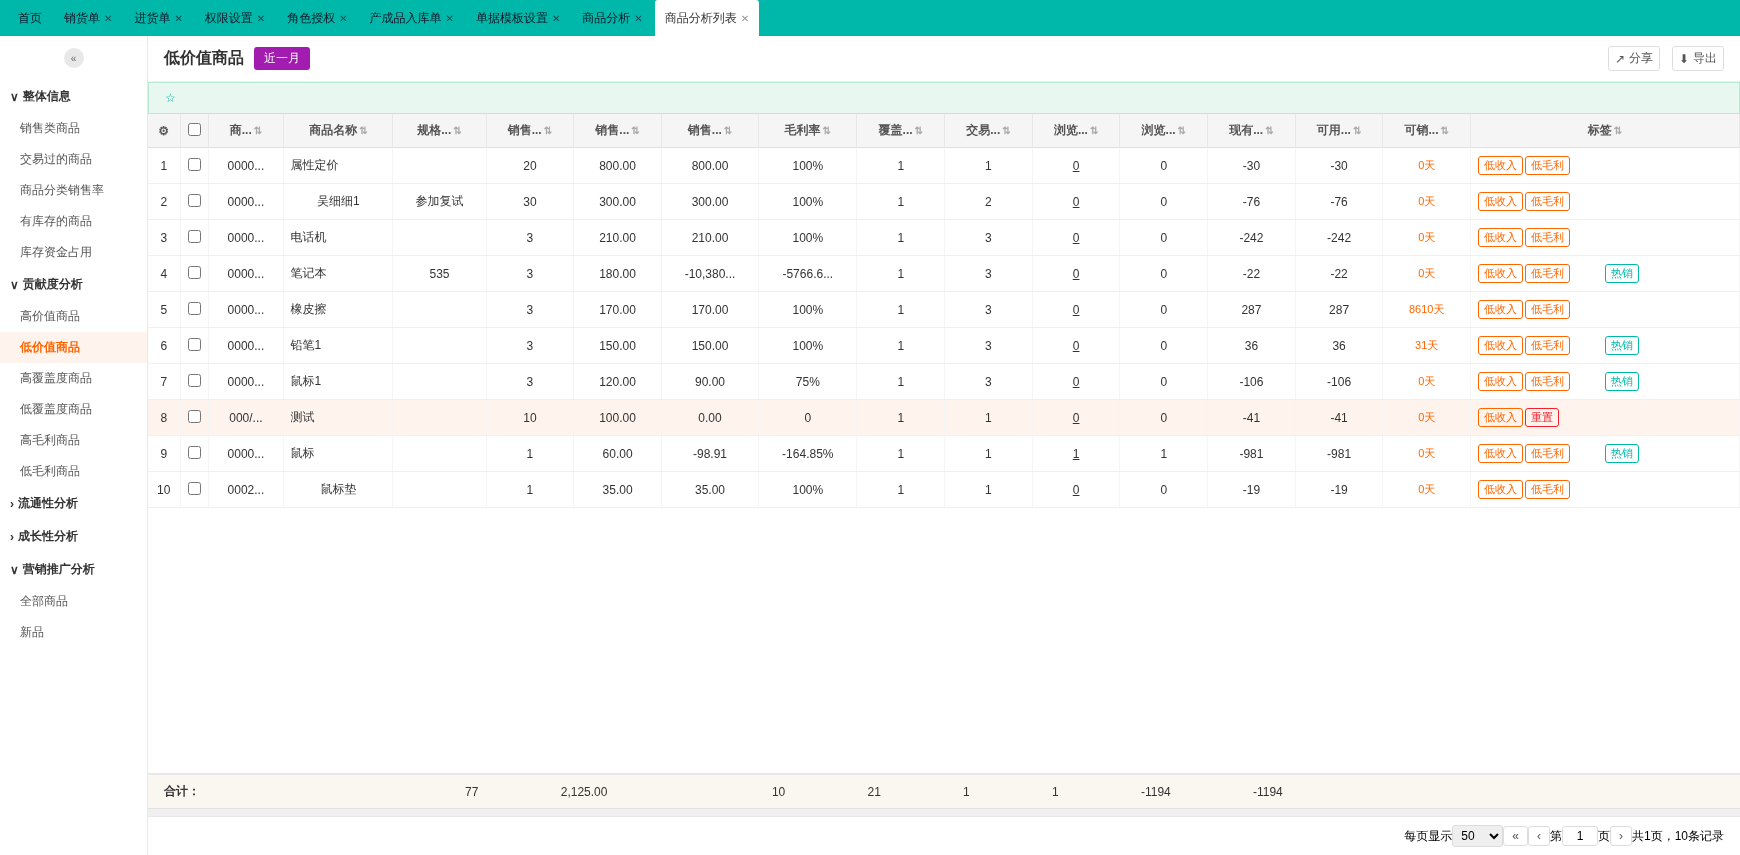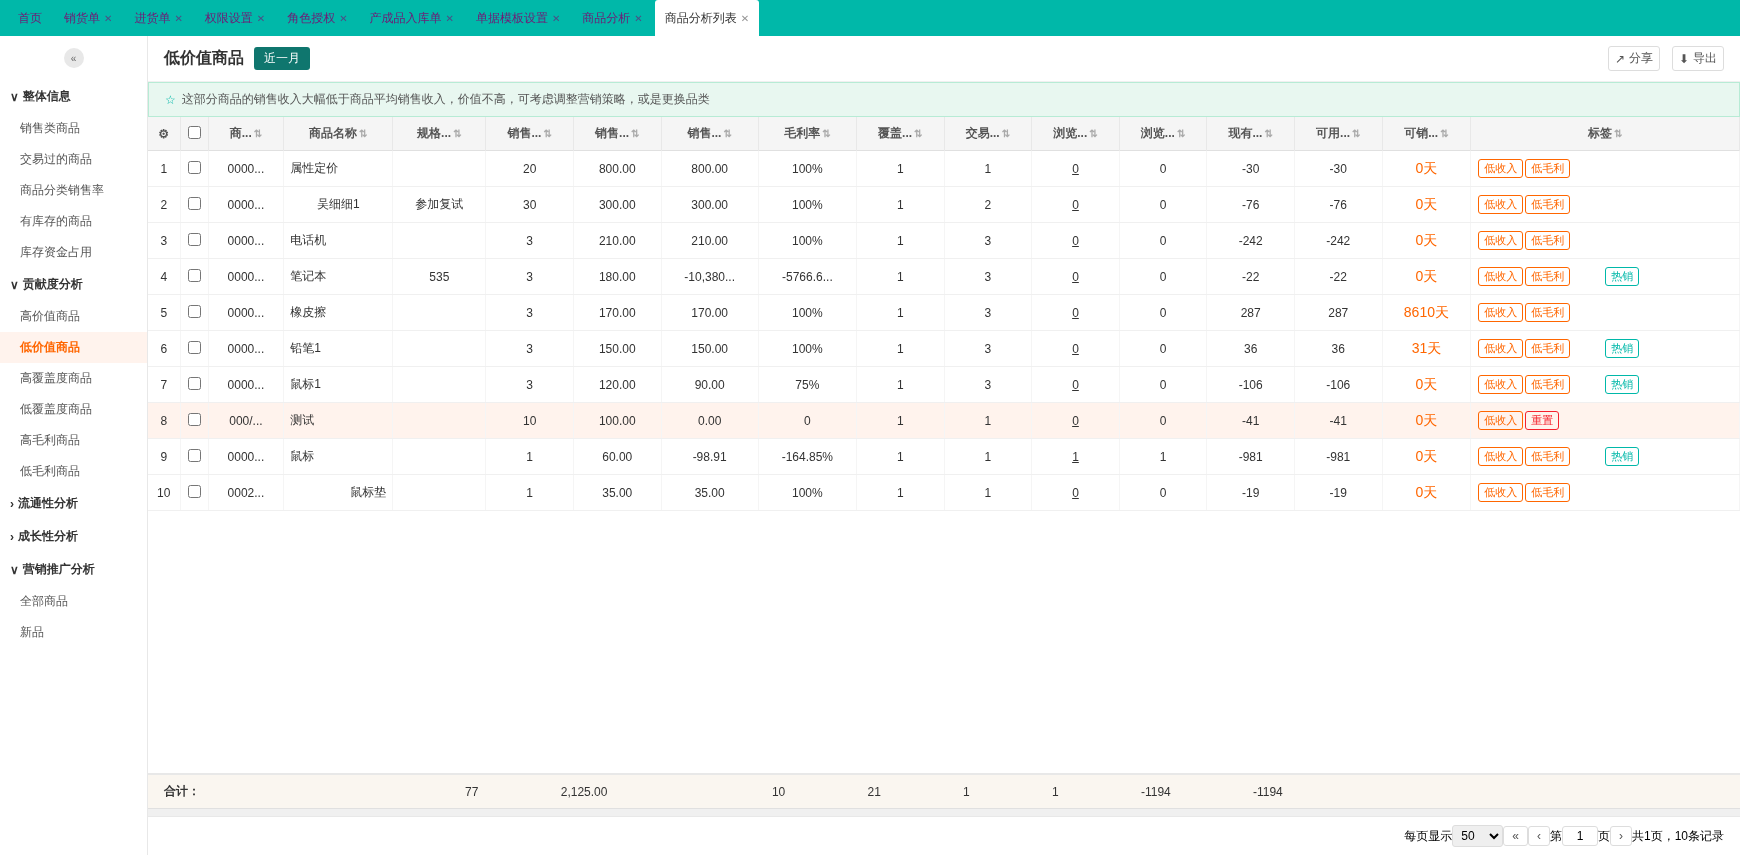--- a/index.html
+++ b/index.html
@@ -9,21 +9,21 @@
     .top-nav {
       background: #00b8a9;
       height: 36px;
       display: flex;
       align-items: center;
       padding: 0 8px;
       gap: 2px;
       flex-shrink: 0;
     }
     .nav-item {
-      color: #701a75;
+      color: #0f172a;
       padding: 4px 10px;
       cursor: pointer;
       border-radius: 3px 3px 0 0;
       white-space: nowrap;
       display: flex;
       align-items: center;
       gap: 4px;
       height: 36px;
     }
     .nav-item.active { background: #fff; color: #333; }
@@ -91,21 +91,21 @@
       gap: 10px;
       border-bottom: 1px solid #f0f0f0;
       flex-shrink: 0;
     }
     .page-title {
       font-size: 16px;
       font-weight: bold;
       color: #333;
     }
     .time-filter-btn {
-      background: #0f766e;
+      background: #a21caf;
       color: #fff;
       border: none;
       padding: 3px 10px;
       border-radius: 3px;
       cursor: pointer;
       font-size: 12px;
     }
     .search-box {
       display: flex;
       align-items: center;
@@ -188,21 +188,21 @@
     .tag {
       display: inline-block;
       padding: 1px 5px;
       border-radius: 3px;
       font-size: 11px;
       margin: 1px;
     }
     .tag-orange { color: #ff6600; border: 1px solid #ff6600; }
     .tag-green { color: #00b8a9; border: 1px solid #00b8a9; margin-left: 34px; }
     .tag-red { color: #f5222d; border: 1px solid #f5222d; }
-    .days-orange { color: #ff6600; font-size: 14px; }
+    .days-orange { color: #ff6600; font-size: 11px; }
     .underline { text-decoration: underline; color: #333; }
 
     
     .table-footer {
       background: #faf6f0;
       border-top: 2px solid #e8e8e8;
       display: flex;
       align-items: center;
       padding: 8px 16px;
       flex-shrink: 0;
@@ -351,21 +351,20 @@
           </button>
           <button class="action-btn">
             <span>⬇</span>
             <span>导出</span>
           </button>
         </div>
       </div>
 
       <div class="alert-bar">
         <span style="color:#00b8a9;">☆</span>
-        <span>这部分商品的销售收入大幅低于商品平均销售收入，价值不高，可考虑调整营销策略，或是更换品类</span>
       </div>
 
       <div class="table-container">
         <table>
           <thead>
             <tr>
               <th style="width:32px;">⚙</th>
               <th style="width:28px;"><input type="checkbox" style=""></th>
               <th>商...<span class="sort-icon">⇅</span></th>
               <th>商品名称<span class="sort-icon">⇅</span></th>
@@ -553,21 +552,21 @@
                 <td>1</td>
                 <td>-981</td>
                 <td>-981</td>
                 <td><span class="days-orange">0天</span></td>
                 <td style="text-align: left;"><span class="tag tag-orange">低收入</span><span class="tag tag-orange">低毛利</span><span class="tag tag-green">热销</span></td>
               </tr>
               <tr>
                 <td>10</td>
                 <td><input type="checkbox" style=""></td>
                 <td>0002...</td>
-                <td style="text-align: right;">鼠标垫</td>
+                <td style="text-align: center;">鼠标垫</td>
                 <td></td>
                 <td>1</td>
                 <td>35.00</td>
                 <td>35.00</td>
                 <td>100%</td>
                 <td>1</td>
                 <td>1</td>
                 <td><span class="underline">0</span></td>
                 <td>0</td>
                 <td>-19</td>

